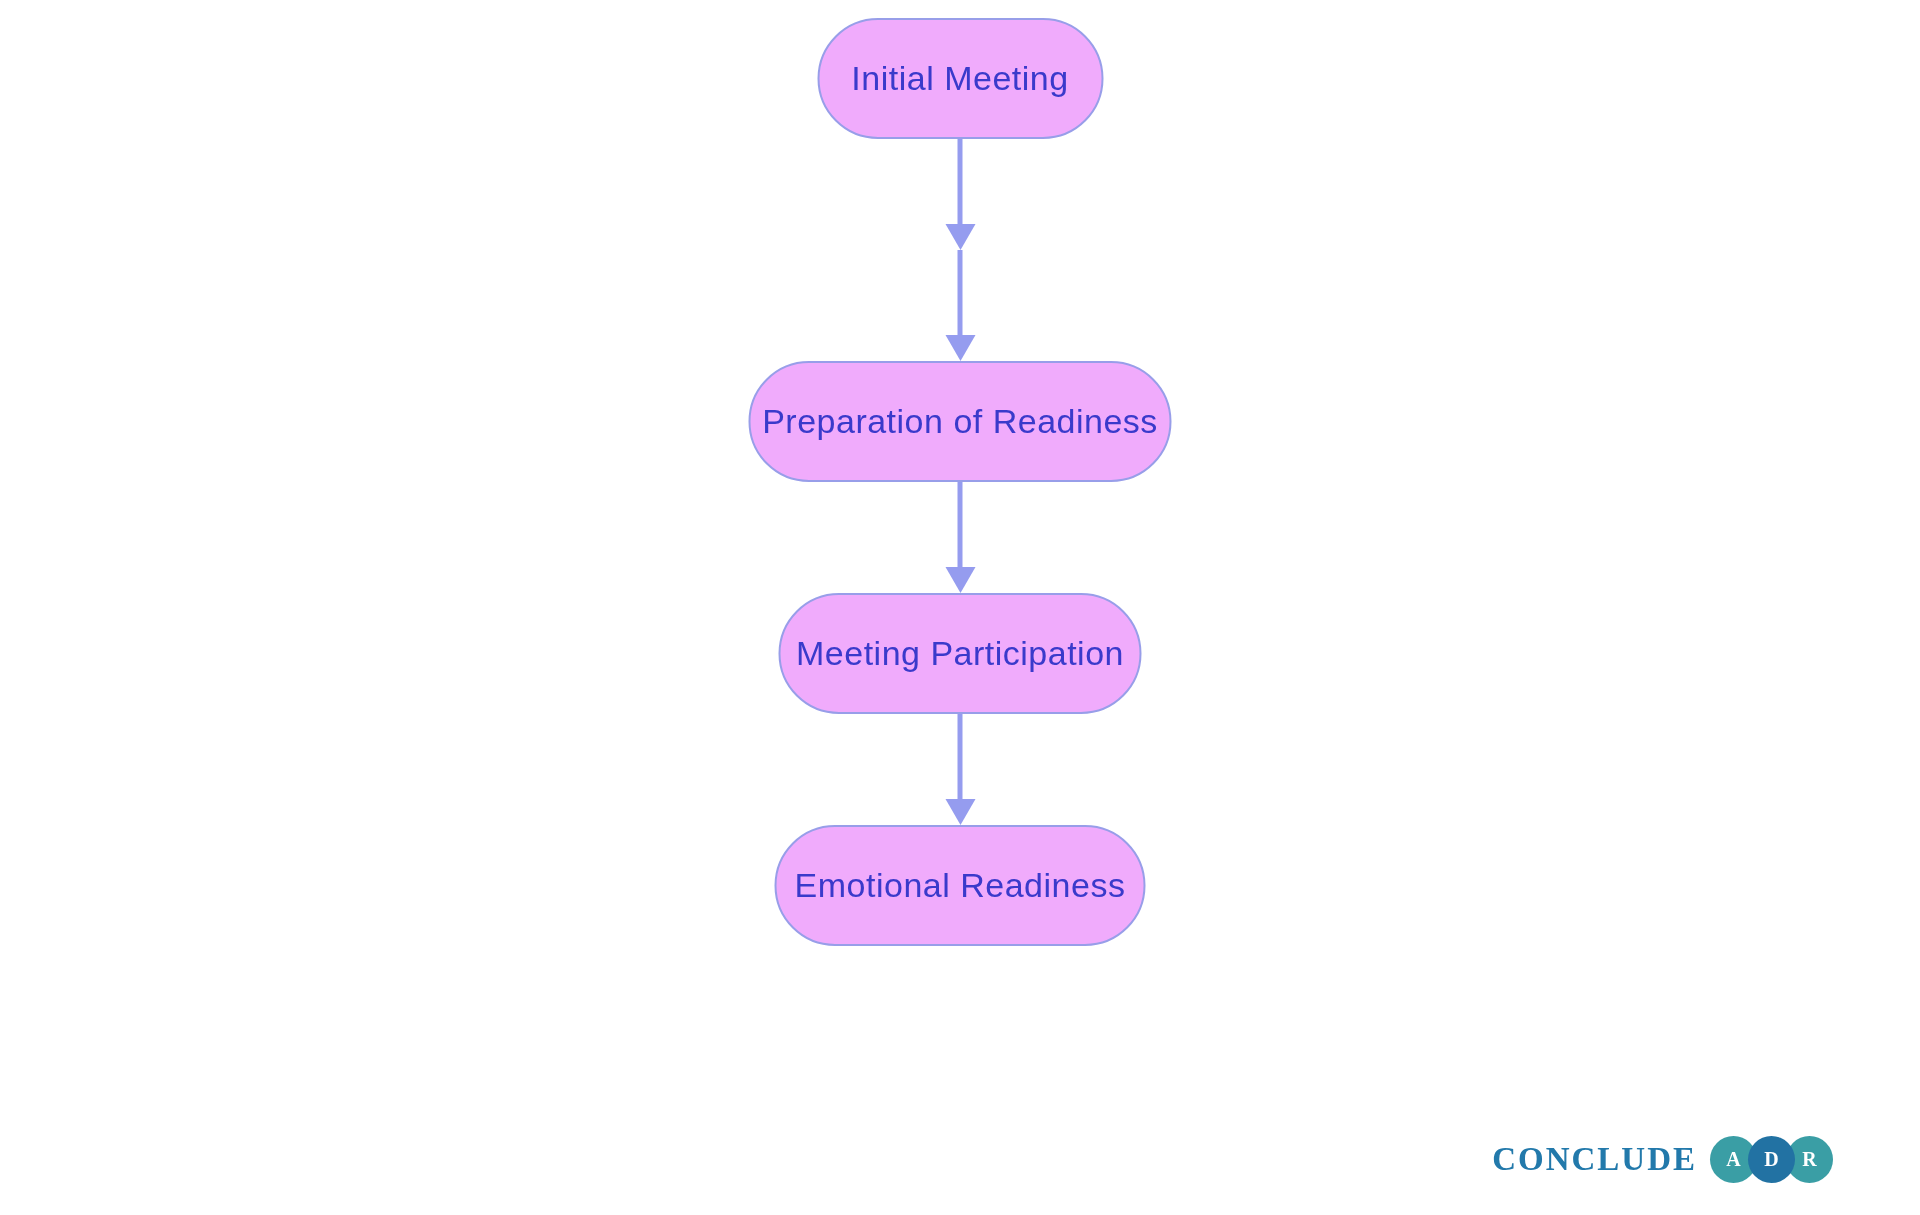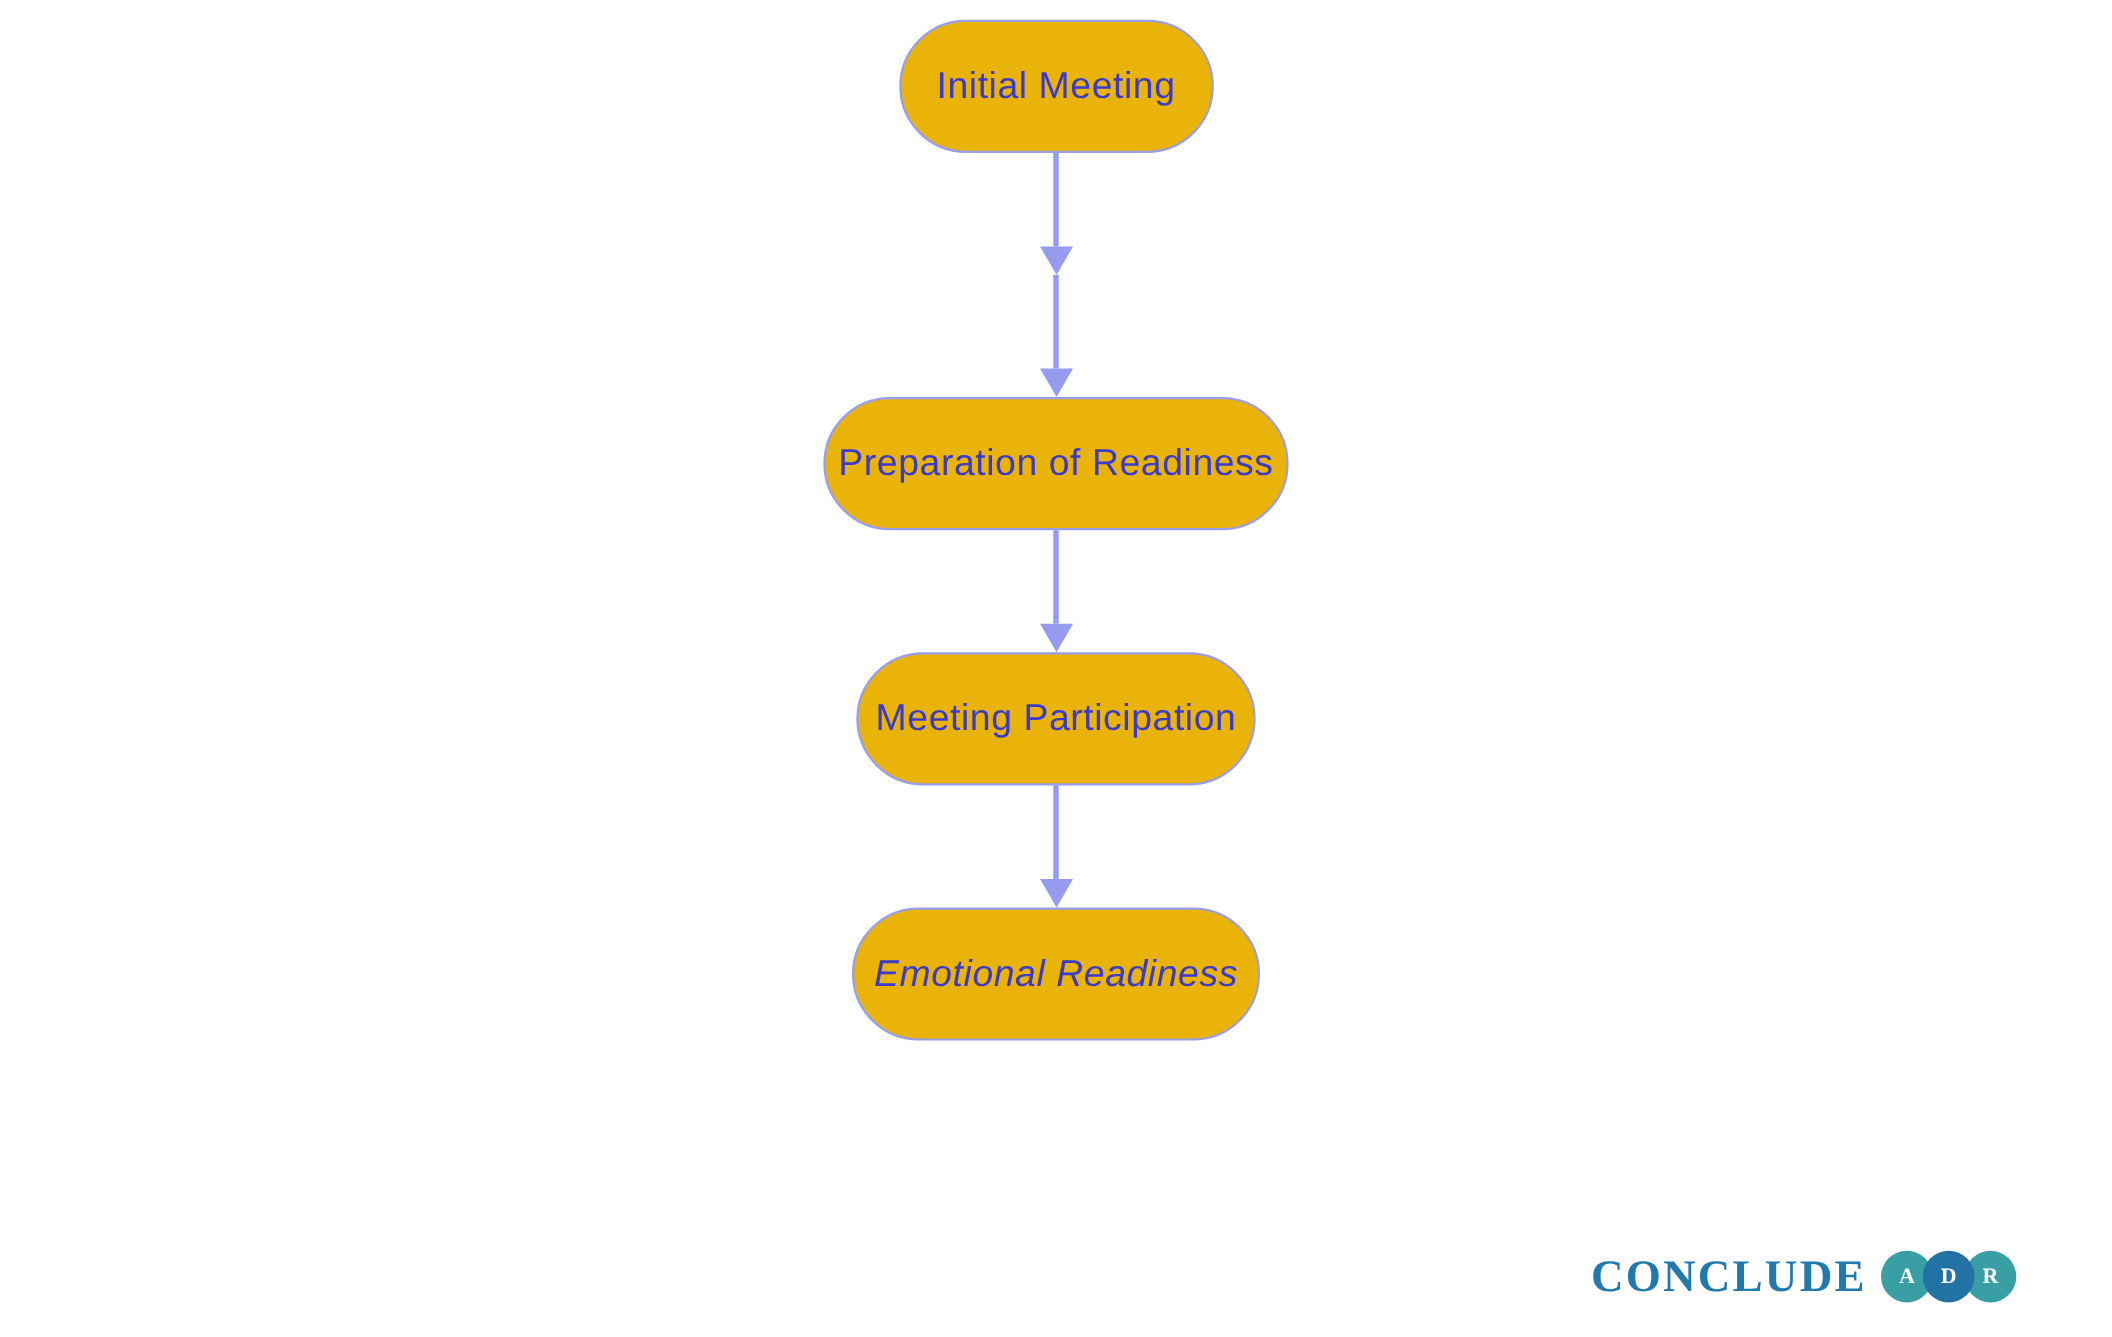--- a/index.html
+++ b/index.html
@@ -21,35 +21,35 @@
     left: 50%;
     transform: translateX(-50%);
     display: flex;
     flex-direction: column;
     align-items: center;
   }
   .node {
     box-sizing: border-box;
     height: 121px;
     border: 2px solid #989EE9;
-    background: #eab308;
+    background: #f0abfc;
     border-radius: 62px;
     display: flex;
     align-items: center;
     justify-content: center;
     color: #3A3ACB;
     font-size: 34px;
     letter-spacing: 0.5px;
     white-space: nowrap;
   }
   .n0 { width: 286px; }
   .n1 { width: 294px; }
   .n2 { width: 423px; }
   .n3 { width: 363px; }
-  .n4 { width: 371px; font-style: italic; }
+  .n4 { width: 371px; }
   .arrow {
     height: 111px;
     width: 30px;
     display: flex;
     flex-direction: column;
     align-items: center;
   }
   .arrow .shaft {
     width: 5px;
     flex: 1;
@@ -65,21 +65,21 @@
   .logo {
     position: absolute;
     top: 1136px;
     right: 87px;
     display: flex;
     align-items: center;
   }
   .wordmark {
     font-family: "Liberation Serif", serif;
     font-weight: bold;
-    font-size: 41px;
+    font-size: 33px;
     letter-spacing: 2px;
     color: #2279AB;
     margin-right: 13px;
   }
   .badge {
     position: relative;
     width: 47px;
     height: 47px;
     border-radius: 50%;
     display: flex;

